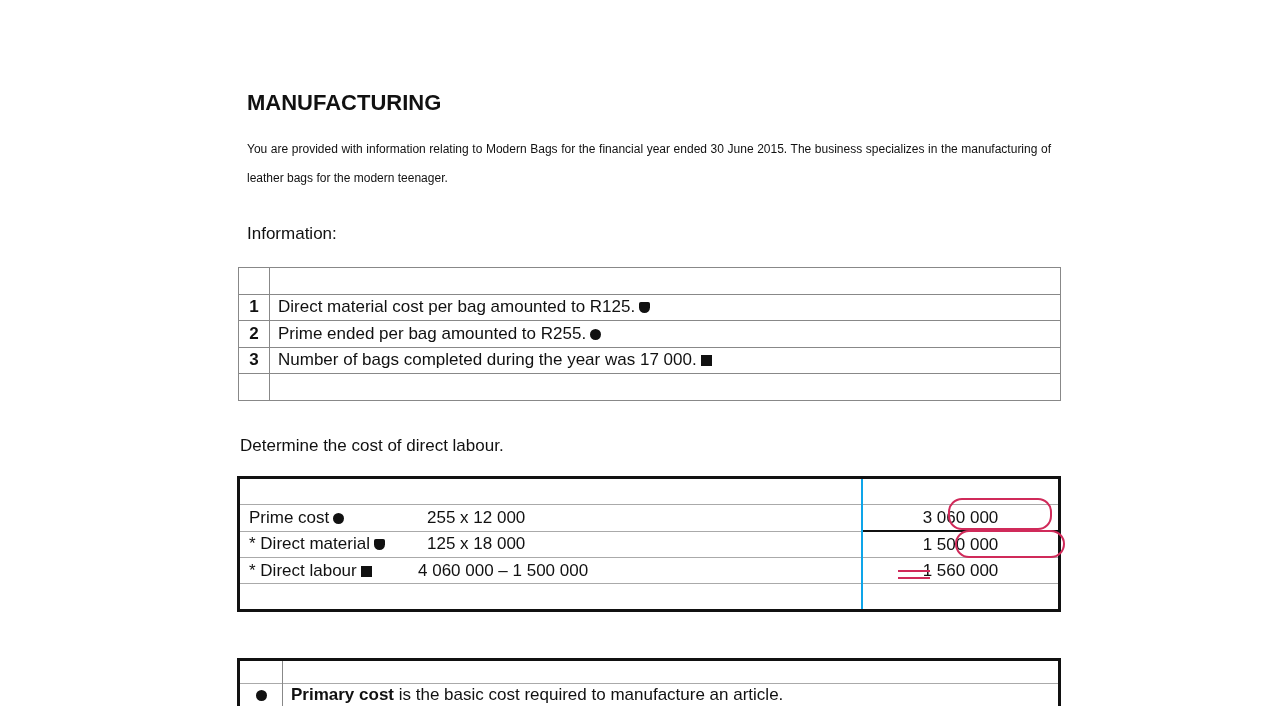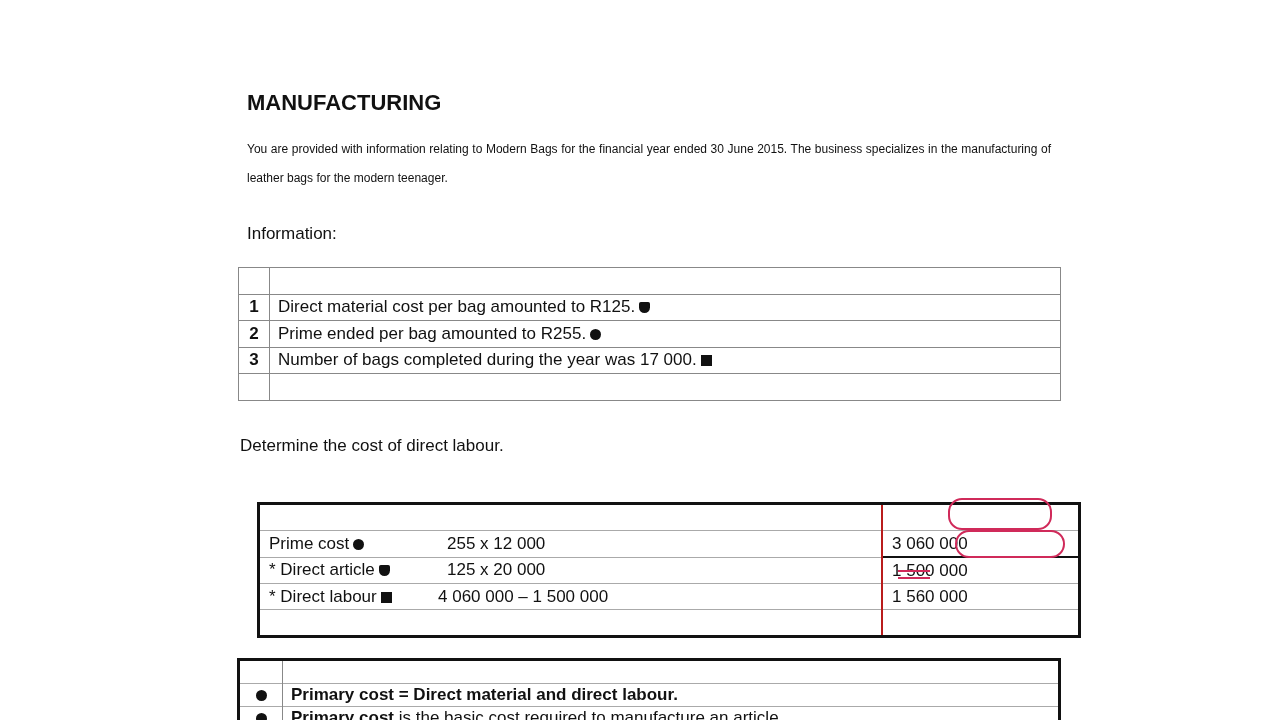--- a/index.html
+++ b/index.html
@@ -7,23 +7,23 @@
   .abs { position:absolute; }
   .title { left:247px; top:90px; font-size:22px; font-weight:bold; }
   .para { left:247px; top:135px; width:804px; font-size:12px; line-height:29px; text-align:justify; }
   .subhead { font-size:17px; font-weight:normal; }
   .info-h { left:247px; top:224px; }
   .det-h { left:240px; top:424px;margin-top:12px; }
   .tbl { position:absolute; border-collapse:collapse; font-size:17px; }
   .t1 { left:238px; top:267px; width:823px; border:1px solid #777; }
   .t1 td { border:1px solid #888; height:25.5px; padding:0 8px; }
   .t1 td.num { width:14px; font-weight:bold; text-align:center; }
-  .t2 { left:237px; top:502px; width:824px; border:3px solid #111;margin-left:20px; }
+  .t2 { left:237px; top:476px; width:824px; border:3px solid #111; }
   .t2 td { border-top:1px solid #aaa; height:25px; padding:0 9px; }
-  .t2 td.amt { border-left:2px solid #b91c1c; text-align:left; width:177px; }
+  .t2 td.amt { border-left:2px solid #0ea5e9; text-align:center; width:177px; }
   .t3 { left:237px; top:658px; width:824px; border:3px solid #111; border-bottom:none; }
   .t3 td { border-top:1px solid #aaa; border-left:1px solid #888; height:22px; padding:0 8px; font-weight:bold; }
   .t3 td.ic { width:26px; border-left:none; text-align:center; }
   .ul { text-decoration-color:#d02a5a; text-underline-offset:4px; }
   .mark { display:inline-block; width:11px; height:11px; background:#111; vertical-align:-1px; margin-left:4px; }
   .shield { border-radius:2px 2px 6px 6px; }
   .circle { position:absolute; border:2px solid #d02a5a; border-radius:14px; }
   .pen-line { position:absolute; height:2px; background:#d02a5a; }
 </style>
 </head>
@@ -66,22 +66,22 @@
         <td style="border-top:none;"></td>
         <td style="border-top:none;"></td>
         <td class="amt" style="border-top:none;"></td>
       </tr>
   <tr>
     <td style="width:160px;"><span class="ul">Prime cost</span><span class="mark" style="border-radius:50%;"></span></td>
     <td><span class="ul">255 x 12 000</span></td>
     <td class="amt">3 060 000</td>
   </tr>
   <tr>
-    <td><span>* Direct article</span><span class="mark shield"></span></td>
-    <td><span class="ul">125 x 20 000</span></td>
+    <td><span>* Direct material</span><span class="mark shield"></span></td>
+    <td><span class="ul">125 x 18 000</span></td>
     <td class="amt" style="border-top:2px solid #111;">1 500 000</td>
   </tr>
   <tr>
     <td><span>* Direct labour</span><span class="mark"></span></td>
     <td style="padding-left:0;"><span>4 060 000 – 1 500 000</span></td>
     <td class="amt">1 560 000</td>
   </tr>
   <tr>
         <td></td>
         <td></td>
@@ -96,20 +96,16 @@
 <div class="pen-line" style="left:898px;top:577px;width:32px;"></div>
 
 <table class="tbl t3">
   <tbody>
       <tr>
         <td class="ic" style="border-top:none;"></td>
         <td style="border-top:none;"></td>
       </tr>
   <tr>
     <td class="ic"><span class="mark" style="border-radius:50%;margin:0;"></span></td>
-    <td>Primary cost = Direct material and direct labour.</td>
-  </tr>
-  <tr>
-    <td class="ic"><span class="mark" style="border-radius:50%;margin:0;"></span></td>
     <td style="font-weight:normal;"><b>Primary cost</b><span> is the basic cost required to manufacture an article.</span></td>
   </tr>
 </tbody>
   </table>
 
 </body></html>

